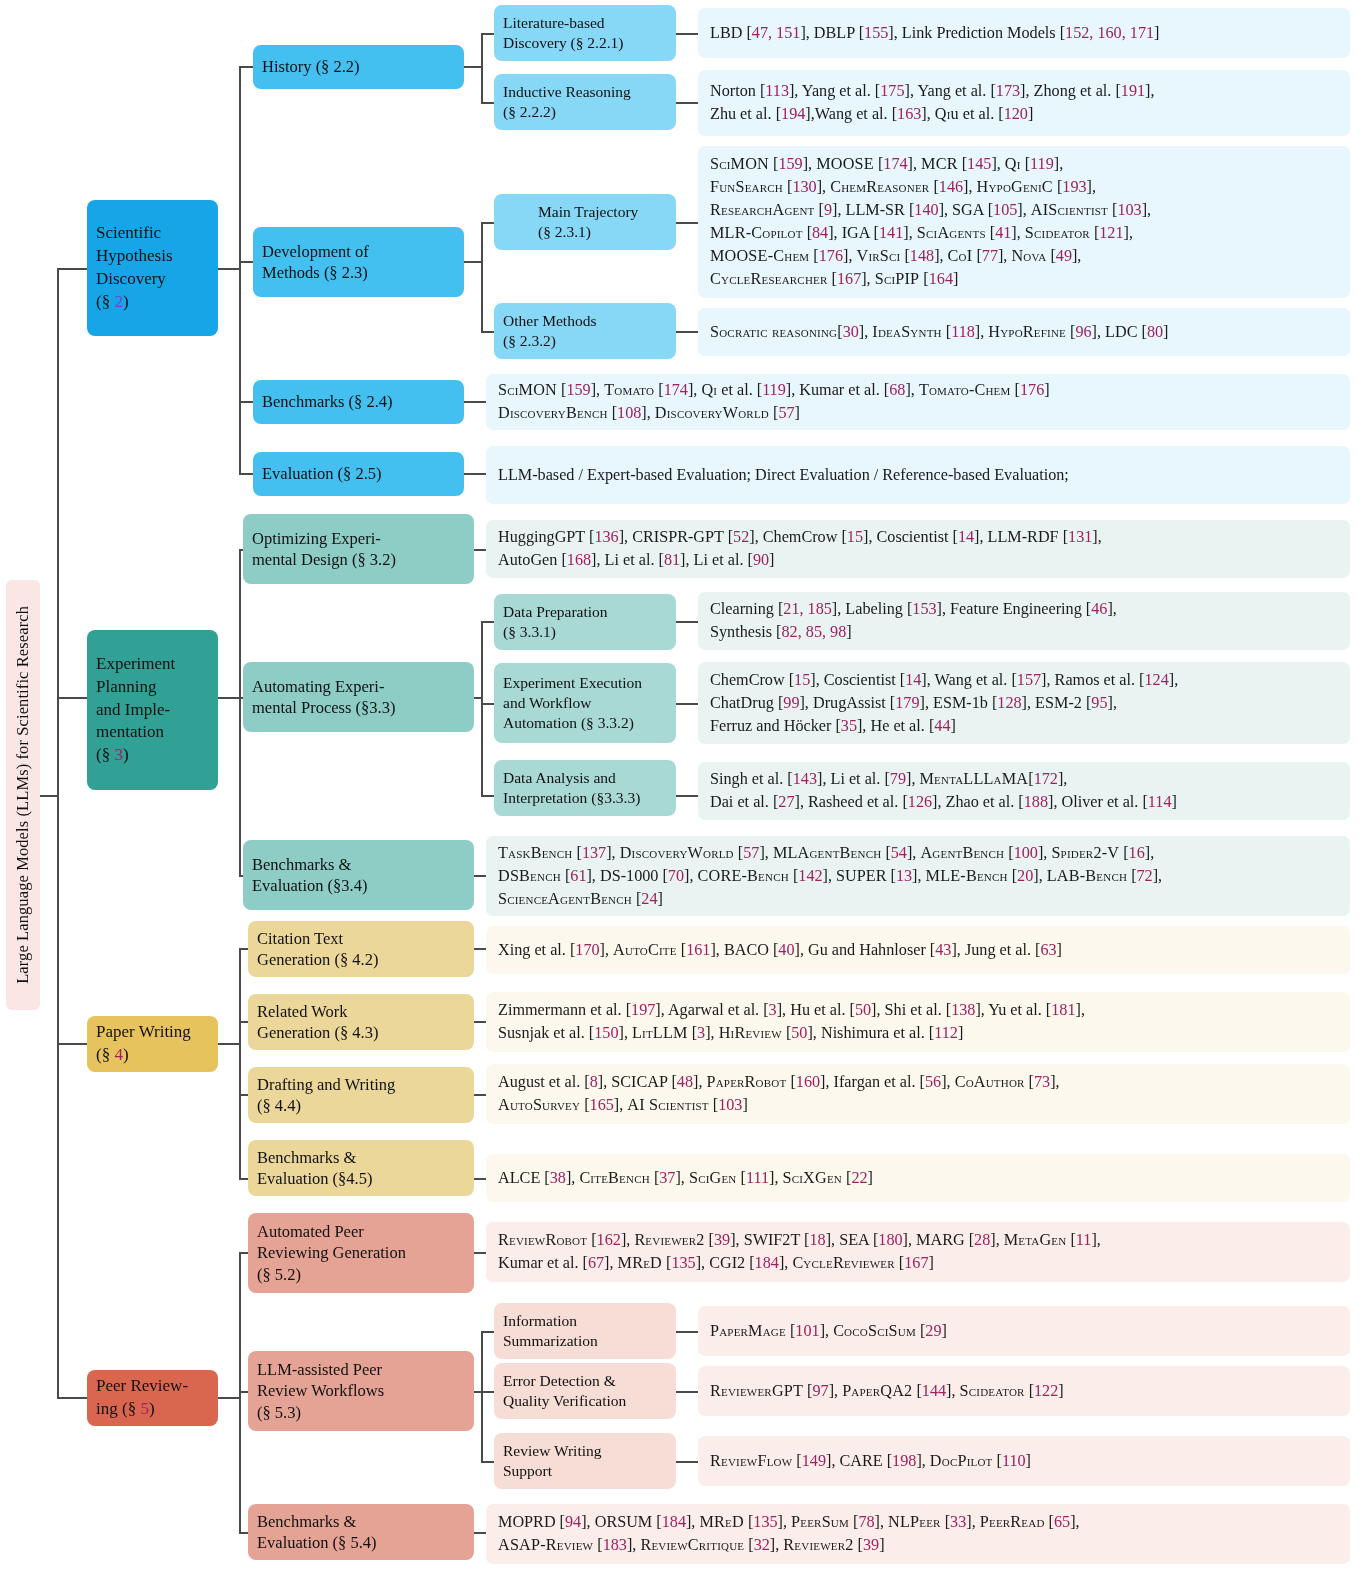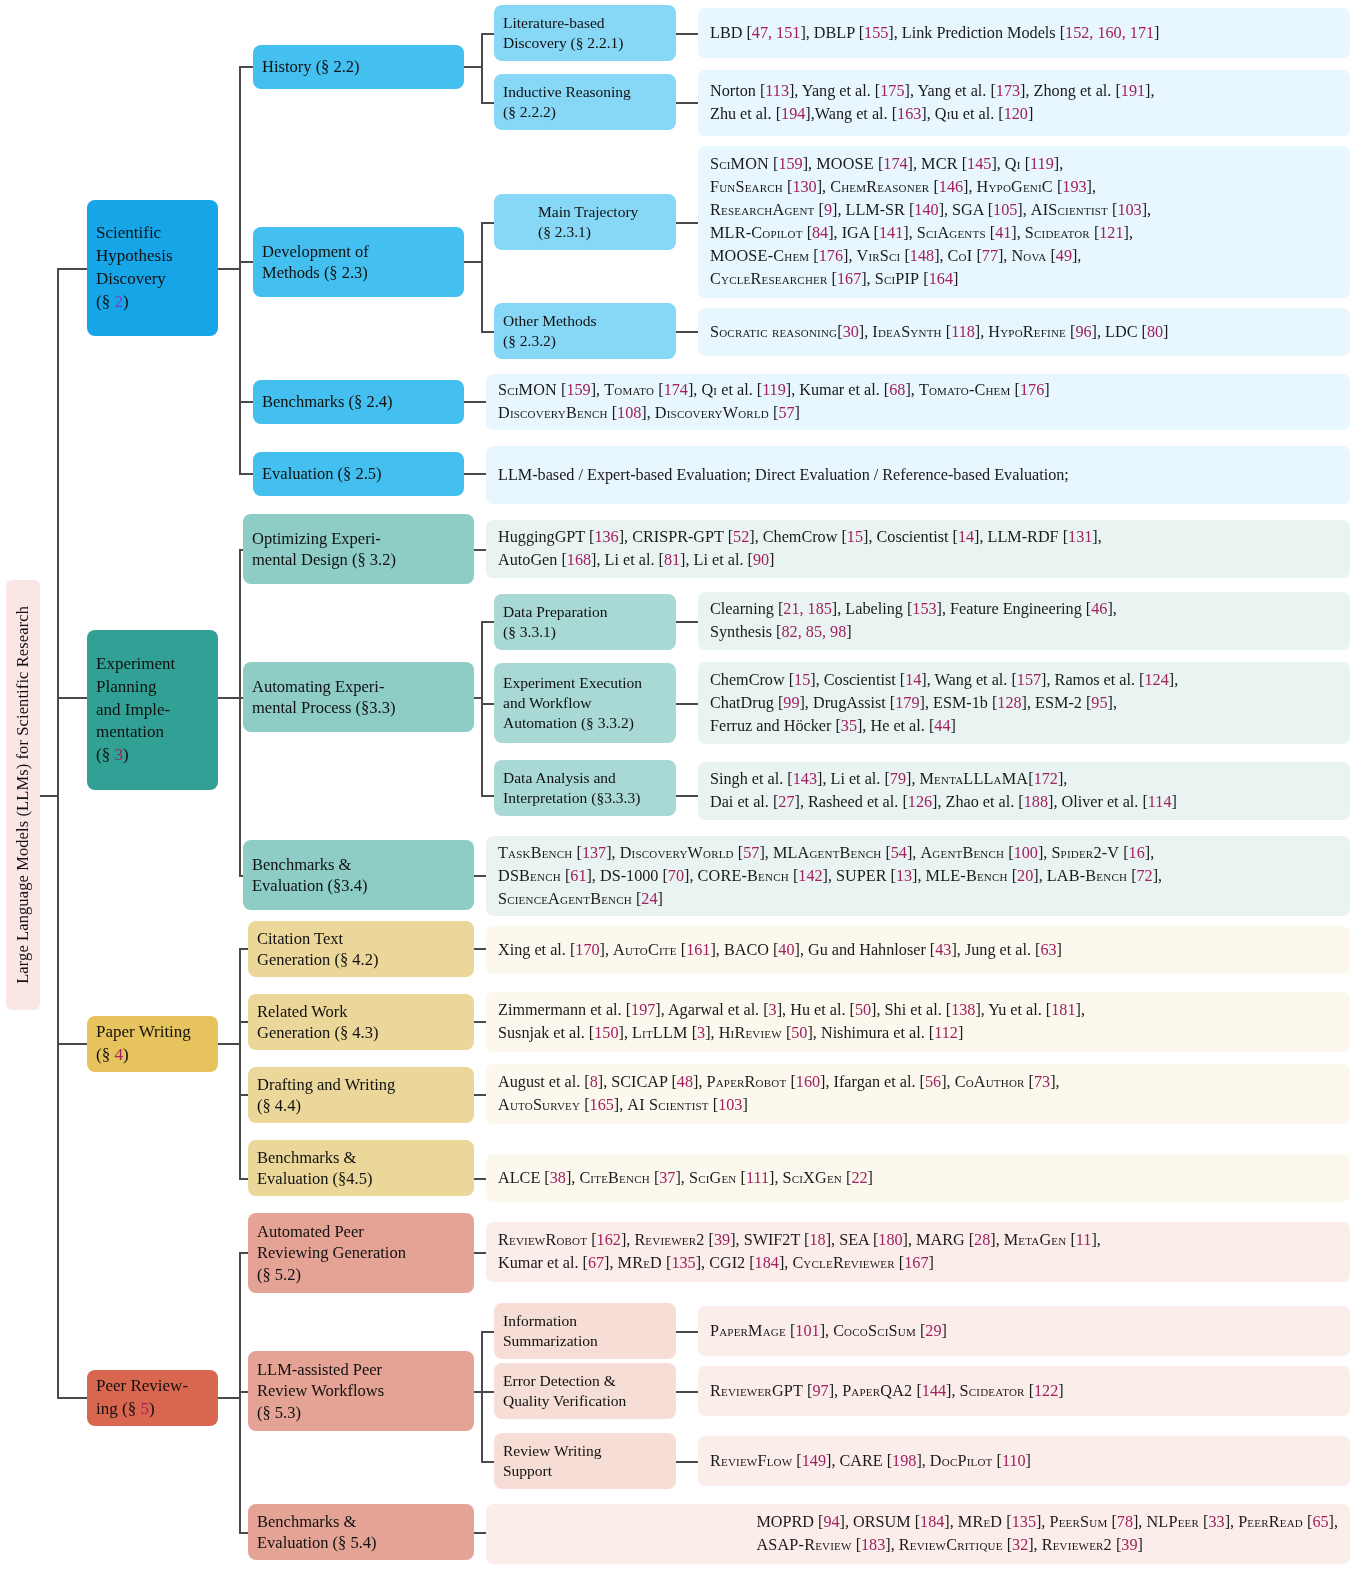--- a/index.html
+++ b/index.html
@@ -511,20 +511,20 @@
         <span class="ln"><span class="sc">ReviewerGPT</span> [<span class="ref">97</span>], <span class="sc">PaperQA2</span> [<span class="ref">144</span>], <span class="sc">Scideator</span> [<span class="ref">122</span>]</span>
       </div>
   </div>
 
   <div class="leaf c-red-4" style="left:698px; top:1436px; width:652px; height:50px;">
     <div>
         <span class="ln"><span class="sc">ReviewFlow</span> [<span class="ref">149</span>], CARE [<span class="ref">198</span>], <span class="sc">DocPilot</span> [<span class="ref">110</span>]</span>
       </div>
   </div>
 
-  <div class="leaf c-red-4" style="left:486px; top:1504px; width:864px; height:60px;justify-content:flex-end;">
+  <div class="leaf c-red-4" style="left:486px; top:1504px; width:864px; height:60px;">
     <div>
         <span class="ln">MOPRD [<span class="ref">94</span>], ORSUM [<span class="ref">184</span>], <span class="sc">MReD</span> [<span class="ref">135</span>], <span class="sc">PeerSum</span> [<span class="ref">78</span>], <span class="sc">NLPeer</span> [<span class="ref">33</span>], <span class="sc">PeerRead</span> [<span class="ref">65</span>],</span>
         <span class="ln"><span class="sc">ASAP-Review</span> [<span class="ref">183</span>], <span class="sc">ReviewCritique</span> [<span class="ref">32</span>], <span class="sc">Reviewer2</span> [<span class="ref">39</span>]</span>
       </div>
   </div>
 
 </div>
 
 </body></html>

